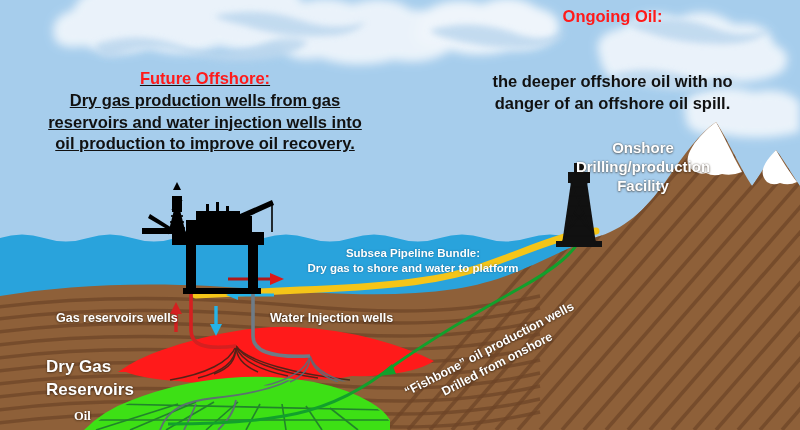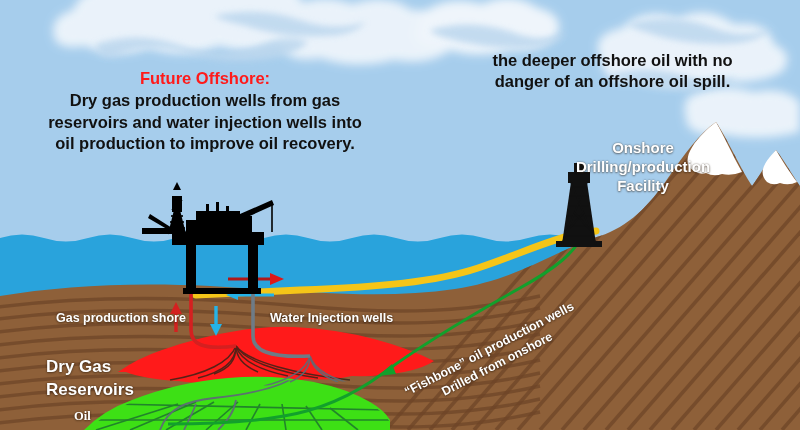--- a/index.html
+++ b/index.html
@@ -5,21 +5,21 @@
   html,body{margin:0;padding:0;}
   body{width:800px;height:430px;overflow:hidden;background:#A6CDEC;
        font-family:"Liberation Sans",sans-serif;}
   #stage{position:relative;width:800px;height:430px;overflow:hidden;}
   #art{position:absolute;left:0;top:0;}
 
   .lbl{position:absolute;margin:0;}
 
   
   #cap-future{left:40px;top:68px;width:330px;text-align:center;
-      font-size:16.5px;font-weight:bold;line-height:1.32;color:#111;}
+      font-size:16.5px;font-weight:bold;line-height:1.32;color:#111;text-decoration:underline;}
   #cap-future .hd{color:#FF1A1A;display:block;}
 
   
   #cap-ongoing{left:430px;top:6px;width:365px;text-align:center;
       font-size:16.5px;font-weight:bold;line-height:1.32;color:#111;}
   #cap-ongoing .hd{color:#FF1A1A;display:block;}
 
   
   .wlbl{color:#FFFFFF;font-weight:bold;
         text-shadow:0 0 2px rgba(40,25,10,.55),0 1px 2px rgba(40,25,10,.45);}
@@ -313,34 +313,39 @@
   </svg>
 
   <p class="lbl" id="cap-future">
     <span class="hd">Future Offshore:</span>
     <span>Dry gas production wells from gas</span><br>
     <span>reservoirs and water injection wells into</span><br>
     <span>oil production to improve oil recovery.</span><br>
   </p>
 
   <p class="lbl" id="cap-ongoing">
+    <span class="hd">Ongoing Oil:</span>
     <br>
     <br>
     <span>the deeper offshore oil with no</span><br>
     <span>danger of an offshore oil spill.</span>
   </p>
 
   <p class="lbl wlbl" id="lbl-onshore">
     <span>Onshore</span><br>
     <span>Drilling/production</span><br>
     <span>Facility</span>
   </p>
 
-
-  <p class="lbl wlbl" id="lbl-gaswells">Gas production shore</p>
+  <p class="lbl" id="lbl-subsea">
+    <span>Subsea Pipeline Bundle:</span><br>
+    <span>Dry gas to shore and water to platform</span>
+  </p>
+
+  <p class="lbl wlbl" id="lbl-gaswells">Gas reservoirs wells</p>
 
   <p class="lbl wlbl" id="lbl-waterwells">Water Injection wells</p>
 
   <p class="lbl wlbl" id="lbl-drygas">
     <span>Dry Gas</span><br>
     <span>Reservoirs</span>
   </p>
 
   <p class="lbl wlbl" id="lbl-oil">Oil</p>
 

